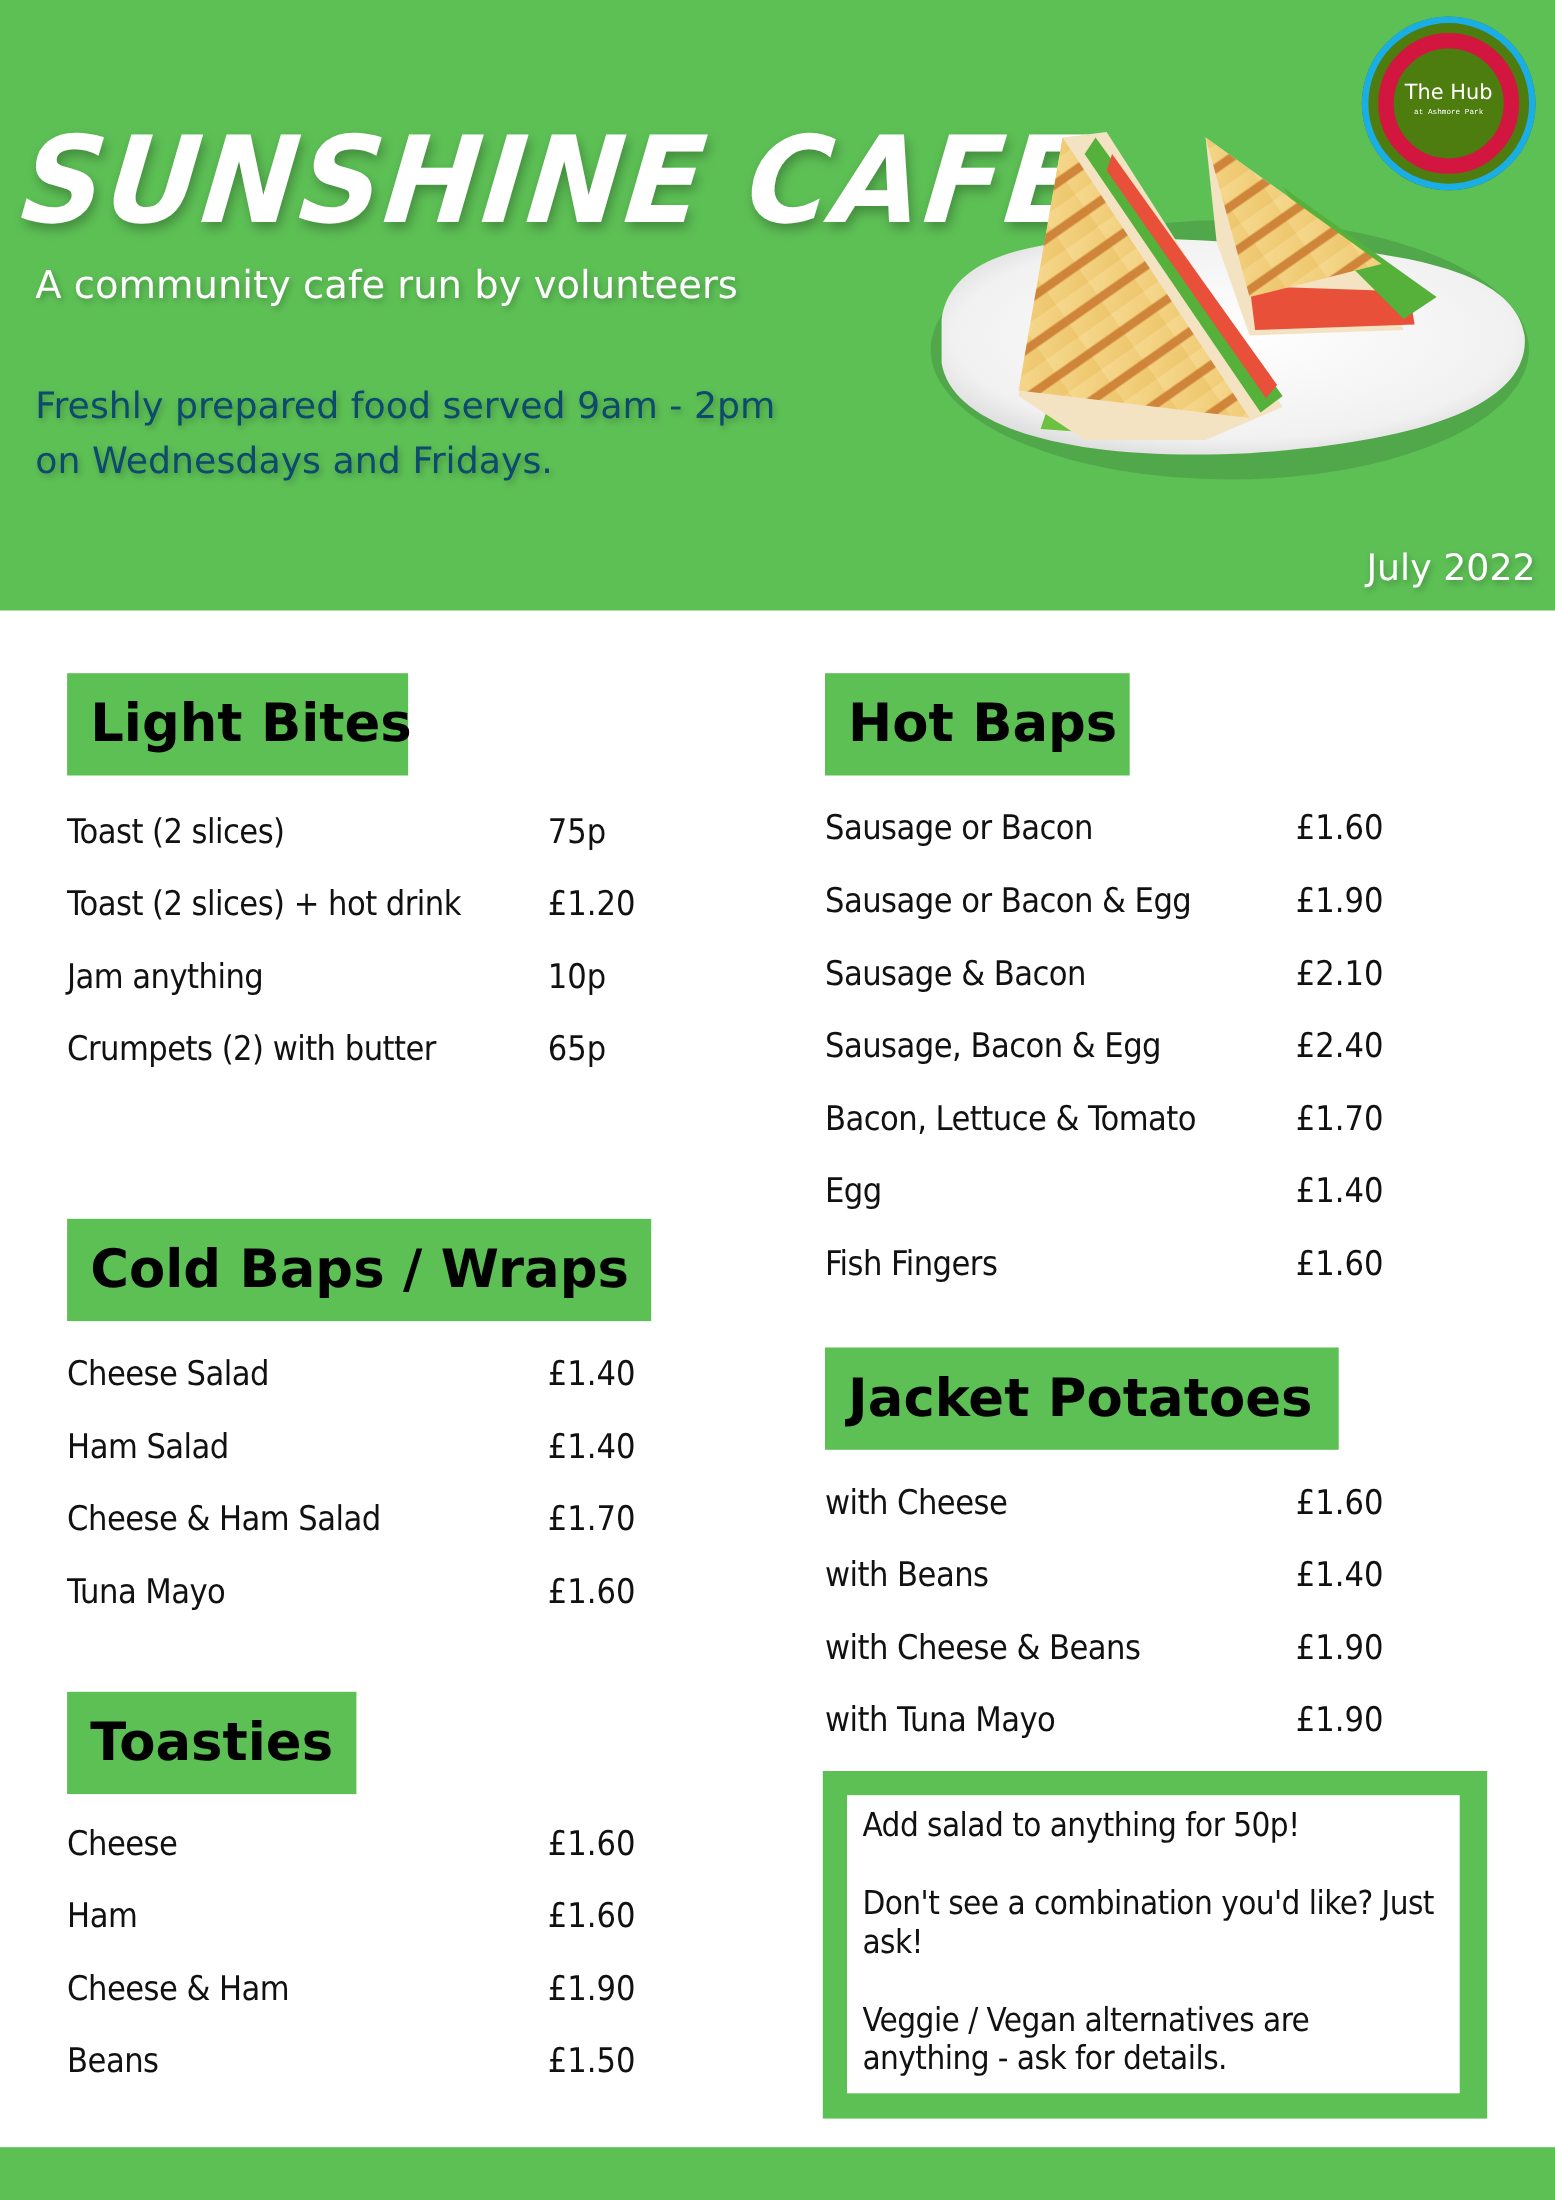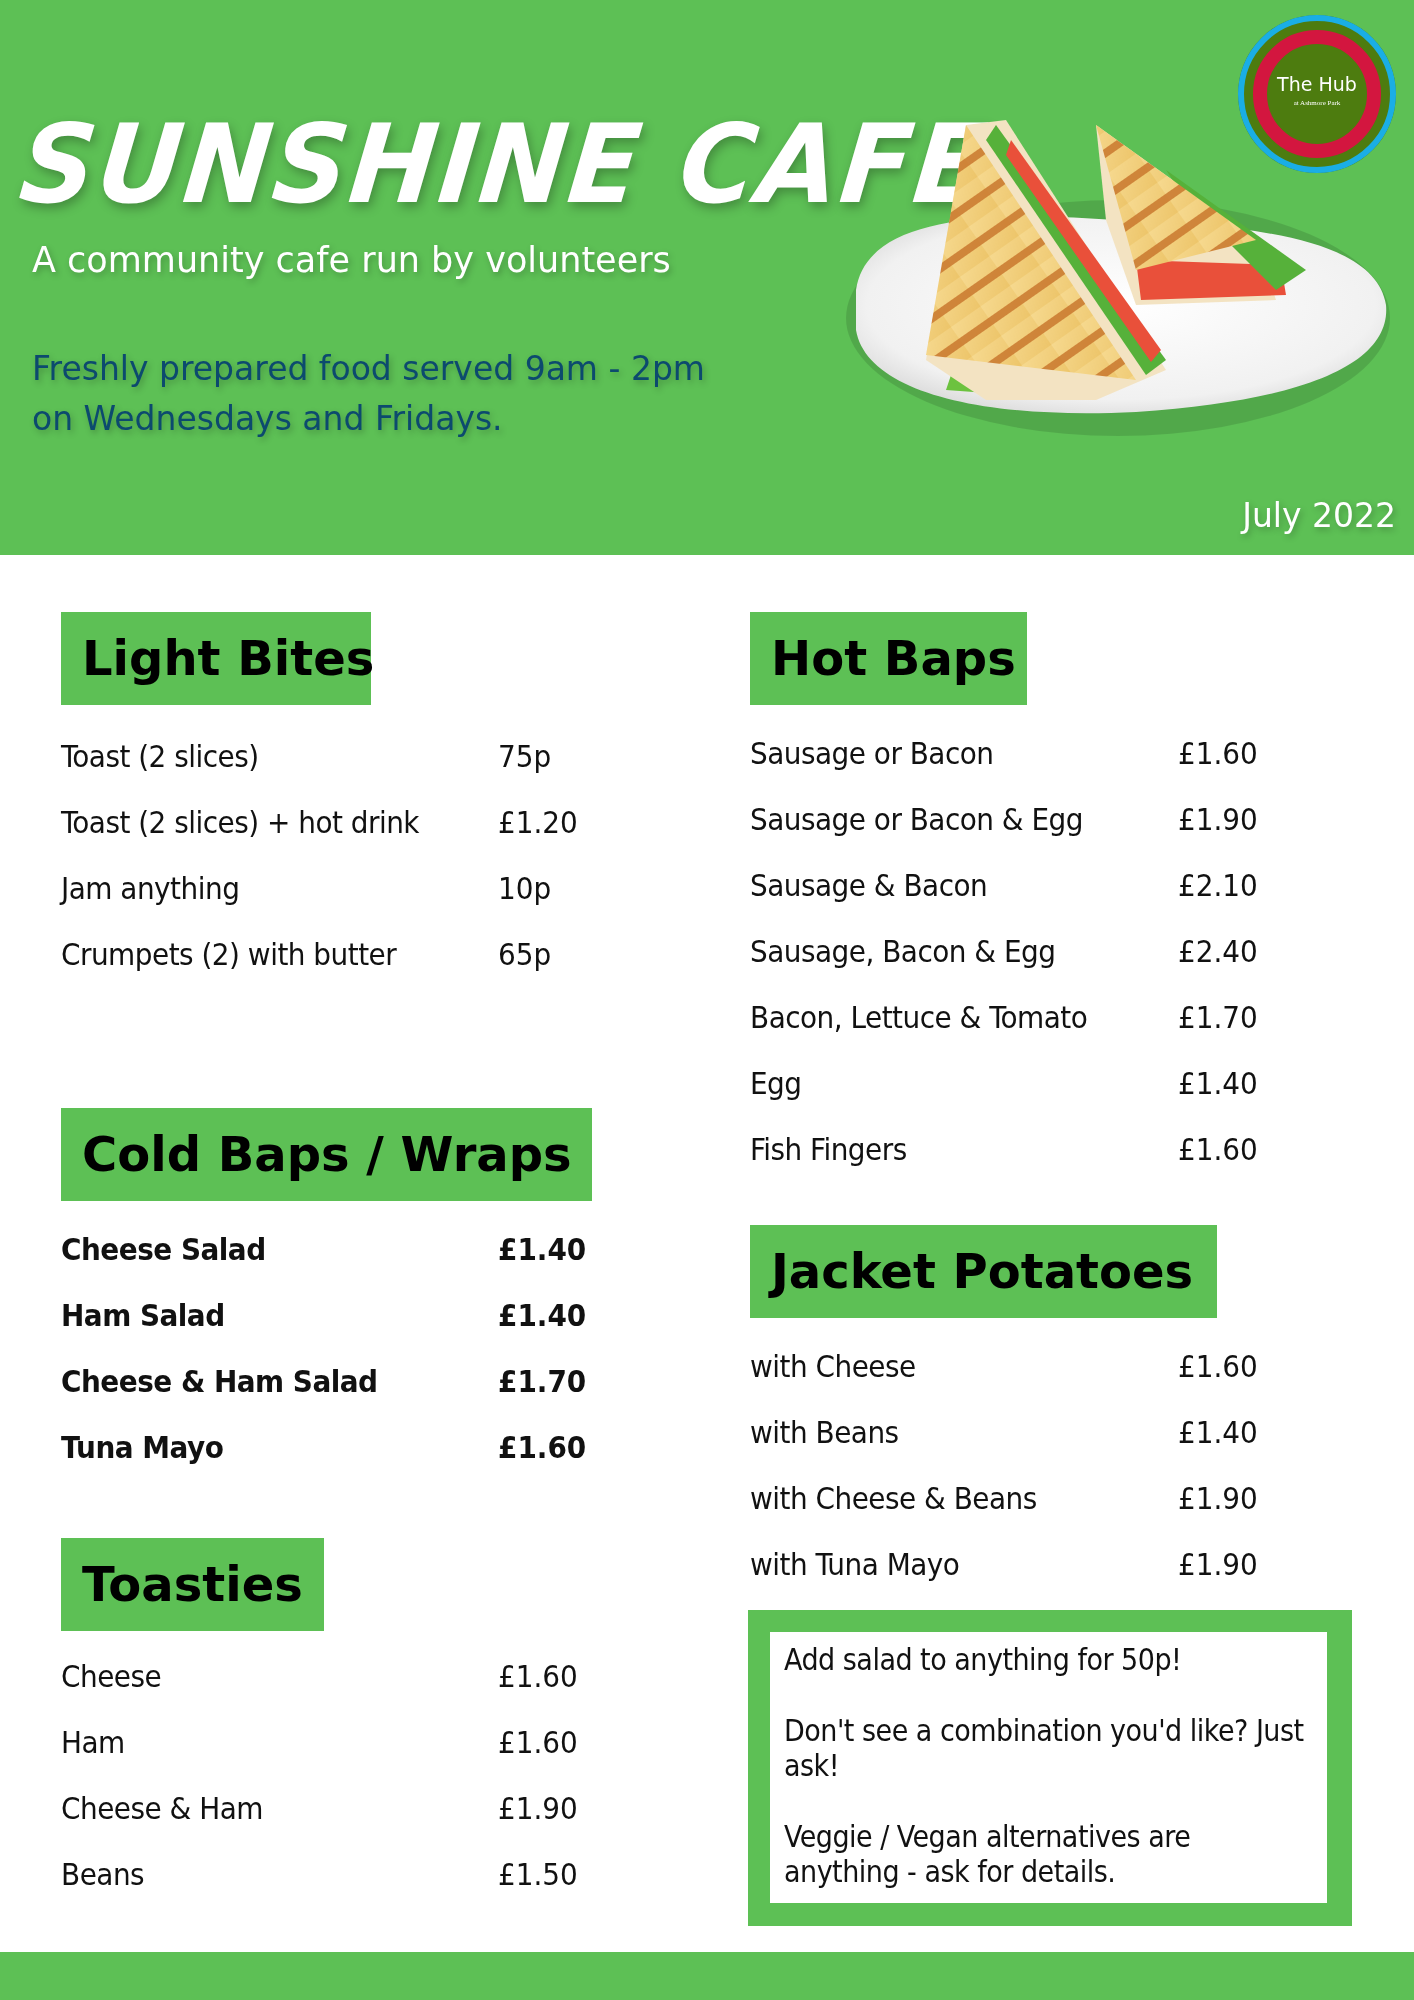--- a/index.html
+++ b/index.html
@@ -54,21 +54,21 @@
   .logo .ring-red {
     position: absolute; left: 15px; top: 15px; right: 15px; bottom: 15px;
     border-radius: 50%; border: 14px solid #d3163f; box-sizing: border-box;
   }
   .logo .logo-name {
     position: absolute; left: 0; right: 0; top: 58px; text-align: center;
     font-family: "DejaVu Sans", sans-serif; font-size: 19px; color: #ffffff;
   }
   .logo .logo-sub {
     position: absolute; left: 0; right: 0; top: 84px; text-align: center;
-    font-family: Liberation Serif, serif; font-size: 7px; color: #ffffff;
+    font-family: Liberation Mono, monospace; font-size: 7px; color: #ffffff;
   }
   .food-photo {
     position: absolute; left: 836px; top: 100px; width: 560px; height: 350px;
   }
   .section-heading {
     position: absolute; height: 93px; background: #5dc055;
     color: #000000; box-sizing: border-box;
     font-family: "DejaVu Sans", sans-serif; font-weight: bold;
     font-size: 48px; line-height: 93px; padding: 0 21px; white-space: nowrap;
   }
@@ -163,21 +163,21 @@
       <span class="item-name">Jam anything</span>
       <span class="item-price">10p</span>
     </div>
   <div class="menu-row">
       <span class="item-name">Crumpets (2) with butter</span>
       <span class="item-price">65p</span>
     </div>
 </div>
 
 <div class="section-heading" style="left:61px; top:1108px; width:531px;">Cold Baps / Wraps</div>
-<div class="menu-list left-col" style="left:61px; top:1231px; width:560px;font-weight:bold;">
+<div class="menu-list left-col" style="left:61px; top:1231px; width:560px;">
   <div class="menu-row">
       <span class="item-name">Cheese Salad</span>
       <span class="item-price">£1.40</span>
     </div>
   <div class="menu-row">
       <span class="item-name">Ham Salad</span>
       <span class="item-price">£1.40</span>
     </div>
   <div class="menu-row">
       <span class="item-name">Cheese &amp; Ham Salad</span>

